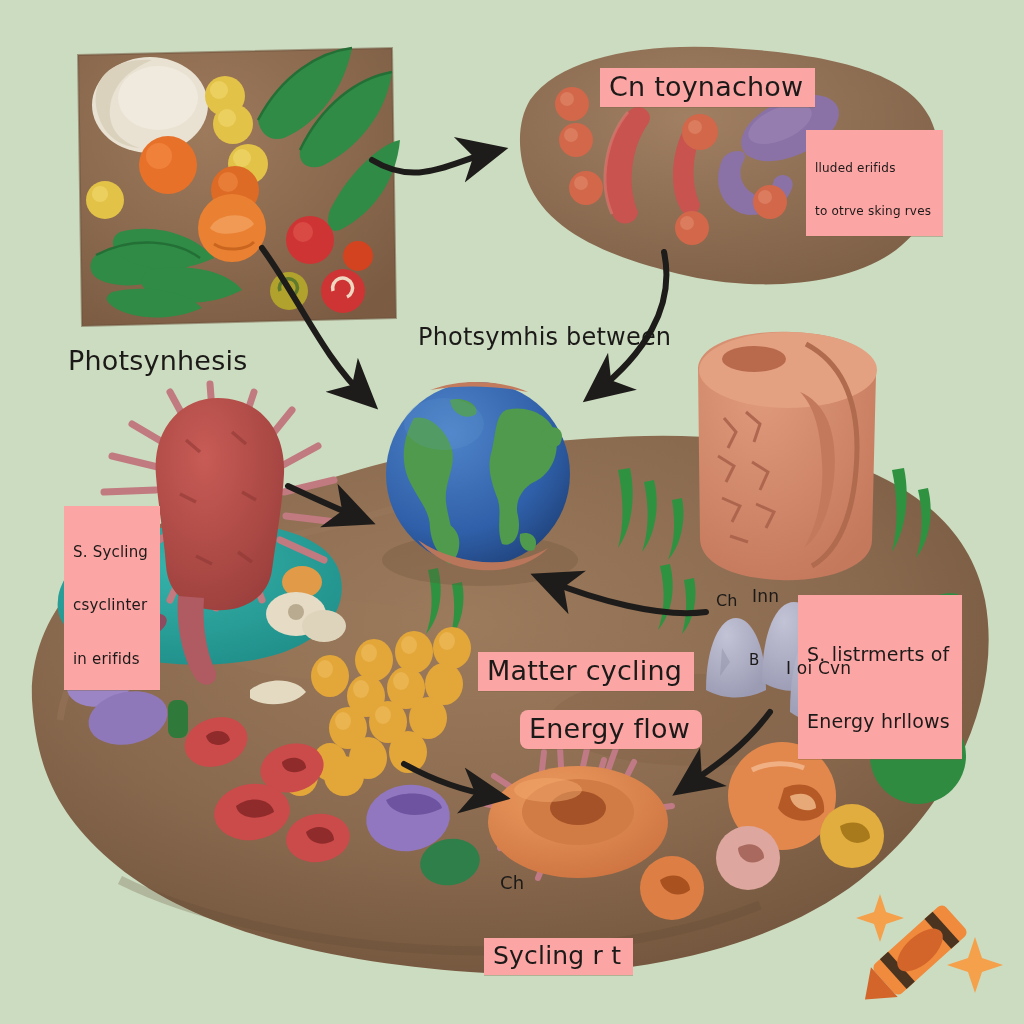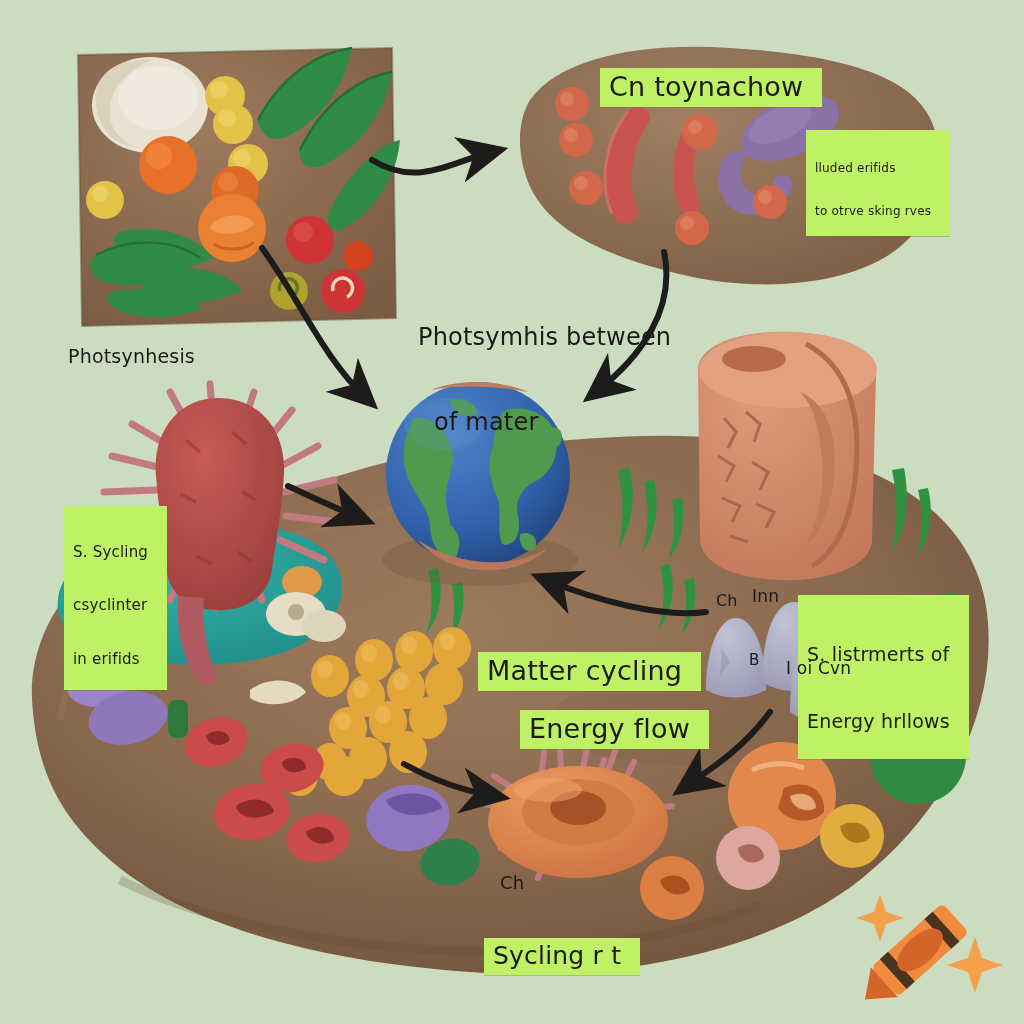--- a/index.html
+++ b/index.html
@@ -14,22 +14,22 @@
 
   .lbl{
     position:absolute;
     color:#1c1a18;
     font-family:"DejaVu Sans", sans-serif;
     line-height:1.18;
     white-space:pre;
     letter-spacing:.2px;
   }
   .tag{
-    background:#bef264;
-    padding:3px 19px 4px 9px;
+    background:#fca5a5;
+    padding:3px 12px 4px 9px;
     box-shadow:0 1px 0 rgba(120,100,70,.35);
   }
   .plain{background:transparent;}
 </style>
 </head>
 <body>
 
 <div id="stage">
 
 <svg id="art" viewBox="0 0 1024 1024">
@@ -411,48 +411,47 @@
       <rect x="884" y="930" width="11" height="40" fill="#4a3420"></rect>
       <rect x="944" y="930" width="11" height="40" fill="#4a3420"></rect>
       <ellipse cx="920" cy="950" rx="28" ry="14" fill="#d3642a"></ellipse>
       <path d="M872,930 L846,950 L872,970 Z" fill="#d3642a"></path>
     </g>
     <path d="M874,912 l6,-18 l6,18 l18,6 l-18,6 l-6,18 l-6,-18 l-18,-6 Z" fill="#f5a04a"></path>
     <path d="M968,958 l7,-21 l7,21 l21,7 l-21,7 l-7,21 l-7,-21 l-21,-7 Z" fill="#f5a04a"></path>
   </g>
 </svg>
 
-<div class="lbl plain" style="left:68px; top:345px; font-size:19px;">Photsynhesis</div>
+<div class="lbl plain" style="left:68px; top:345px; font-size:27px;">Photsynhesis</div>
 
 <div class="lbl tag" style="left:600px; top:68px; font-size:27px;">Cn toynachow</div>
 
 <div class="lbl tag" style="left:806px; top:130px; font-size:12px;">
   <div>lluded erifids</div>
   <div>to otrve sking rves</div>
 </div>
 
 <div class="lbl plain" style="left:418px; top:266px; font-size:24px;">
   <div>Photsymhis between</div>
-  <div style="margin-left:16px;">of mater</div>
 </div>
 
 <div class="lbl tag" style="left:64px; top:506px; font-size:15px;">
   <div>S. Sycling</div>
   <div>csyclinter</div>
   <div>in erifids</div>
 </div>
 
 <div class="lbl tag" style="left:798px; top:572px; font-size:19px;margin-top:23px;">
   <div>S. listrmerts of</div>
   <div>Energy hrllows</div>
 </div>
 
 <div class="lbl tag" style="left:478px; top:652px; font-size:27px;text-align:right;">Matter cycling</div>
 
-<div class="lbl tag" style="left:520px; top:710px; font-size:27px;">Energy flow</div>
+<div class="lbl tag" style="left:520px; top:710px; font-size:27px;border-radius:8px;">Energy flow</div>
 
 <div class="lbl tag" style="left:484px; top:938px; font-size:25px;">Sycling r t</div>
 
 <div class="lbl plain" style="left:716px; top:592px; font-size:16px;">Ch</div>
 
 <div class="lbl plain" style="left:752px; top:586px; font-size:17px;">Inn</div>
 
 <div class="lbl plain" style="left:749px; top:652px; font-size:15px;">B</div>
 
 <div class="lbl plain" style="left:786px; top:658px; font-size:17px;">I oi Cvn</div>

